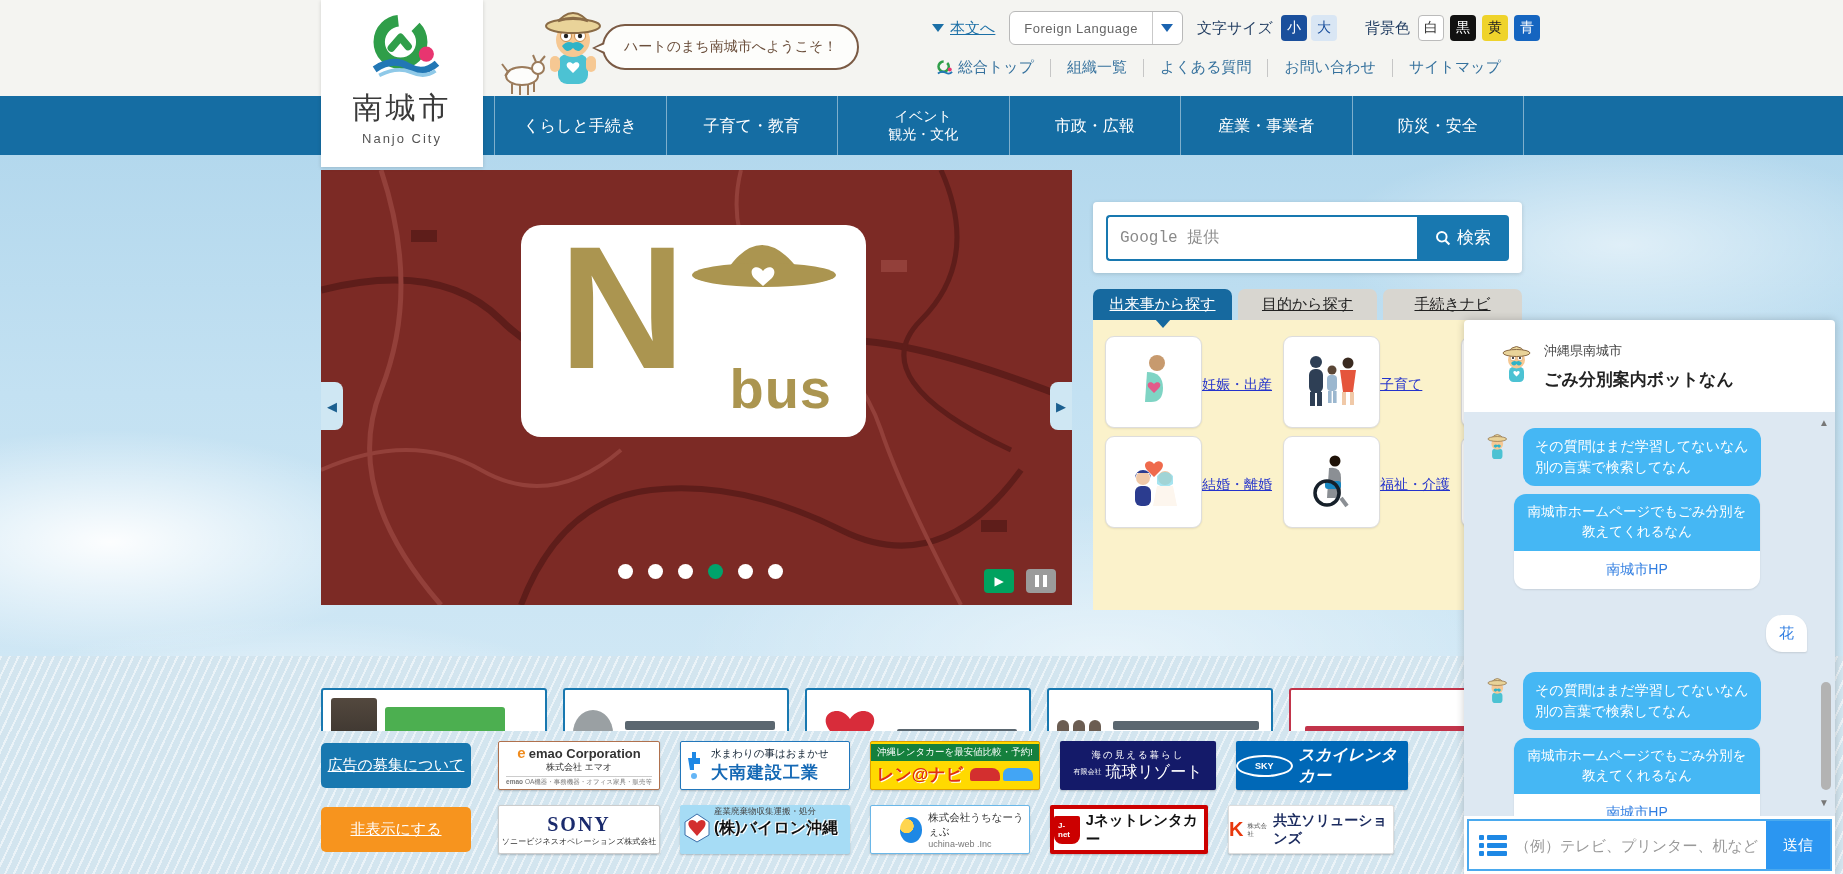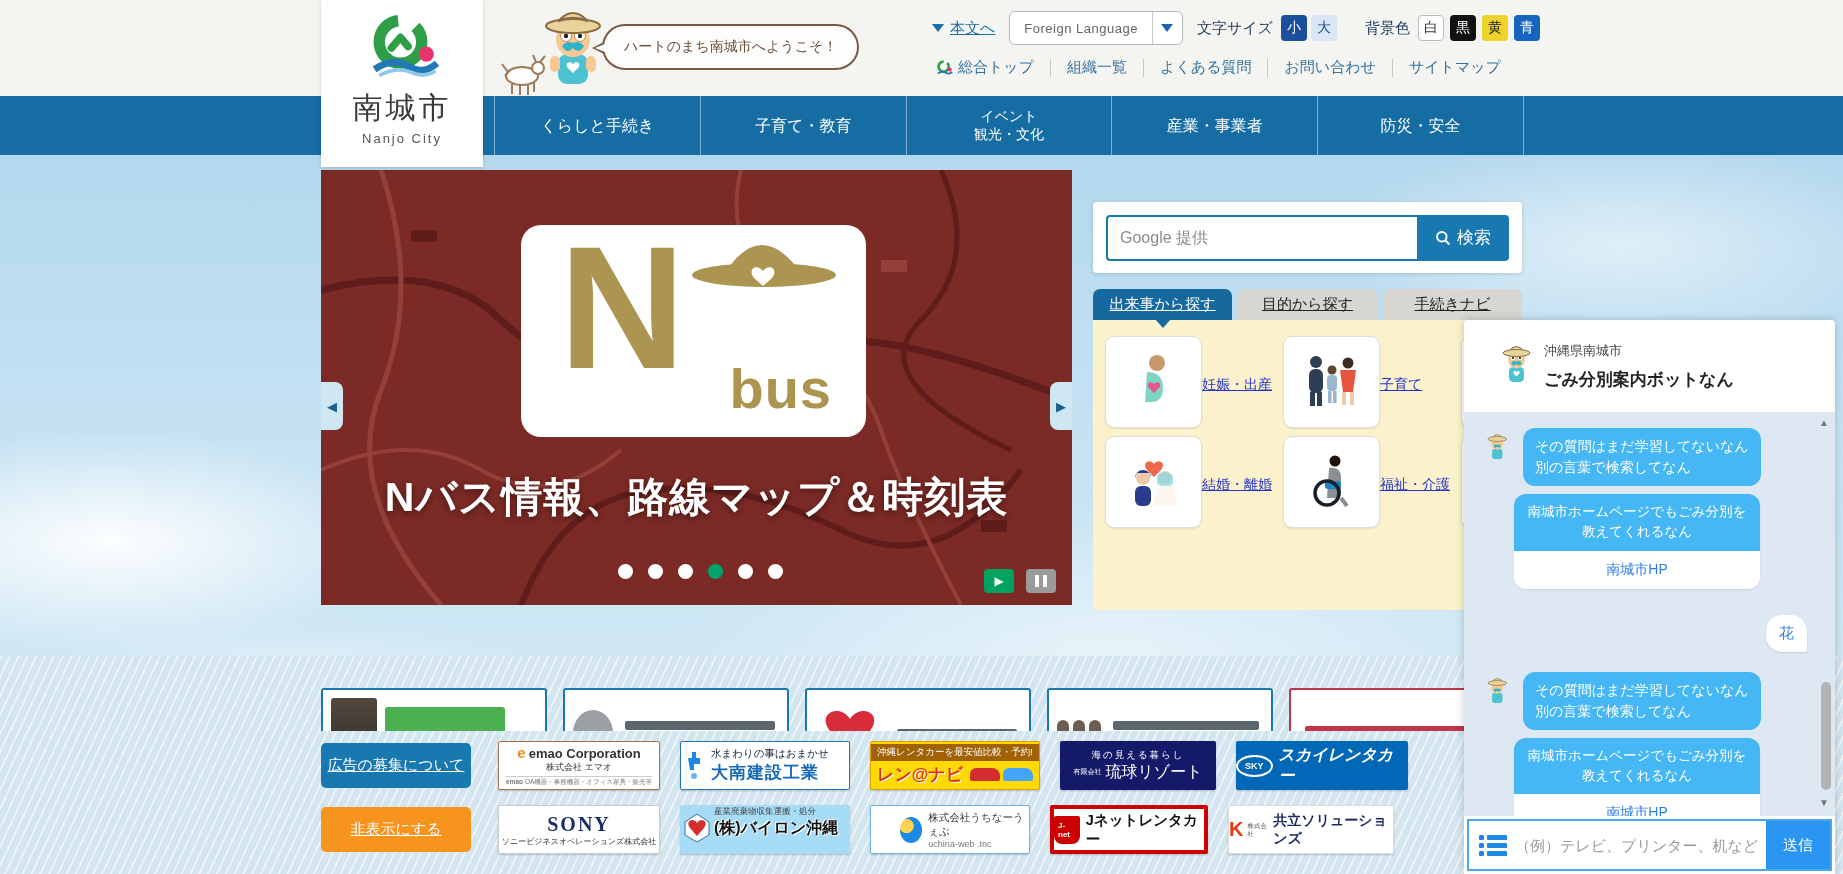--- a/index.html
+++ b/index.html
@@ -70,21 +70,21 @@
   .arrow-left { left:0; border-radius:0 8px 8px 0; }
   .arrow-right { right:0; border-radius:8px 0 0 8px; }
   .hero-ctrl { position:absolute; bottom:12px; width:30px; height:24px; border-radius:4px; display:flex; align-items:center; justify-content:center; cursor:pointer; }
   .play-btn { right:58px; background:#00a25f; color:#fff; font-size:12px; }
   .pause-btn { right:16px; background:#9b9b9b; }
   .pause-btn i { display:inline-block; width:4px; height:12px; background:#fff; margin:0 2px; }
 
   
   .search-panel { position:absolute; left:1093px; top:202px; width:429px; height:71px; background:#fff; border-radius:4px; box-shadow:0 1px 4px rgba(0,0,0,.15); display:flex; align-items:center; padding:0 13px; z-index:5; }
   .search-wrap { display:flex; width:100%; height:46px; }
-  .search-input { flex:1; border:2px solid #1878b0; border-right:none; border-radius:4px 0 0 4px; padding:0 12px; font-size:16px; color:#333; outline:none; font-family:Liberation Sans, sans-serif; }
+  .search-input { flex:1; border:2px solid #1878b0; border-right:none; border-radius:4px 0 0 4px; padding:0 12px; font-size:16px; color:#333; outline:none; font-family:Liberation Mono, monospace; }
   .search-input::placeholder { color:#8a8a8a; }
   .search-btn { width:92px; background:#1878b0; color:#fff; border:none; border-radius:0 4px 4px 0; font-size:17px; display:flex; align-items:center; justify-content:center; gap:6px; cursor:pointer; font-family:"Liberation Sans",sans-serif; }
 
   
   .tabs { position:absolute; left:1093px; top:289px; width:429px; height:31px; display:flex; gap:6px; z-index:4; }
   .tab { flex:1; display:flex; align-items:center; justify-content:center; font-size:15px; border-radius:7px 7px 0 0; cursor:pointer; background:#d8d6d0; color:#222; }
   .tab span { text-decoration:underline; }
   .tab.active { background:#16699f; color:#fff; position:relative; }
   .tab.active::after { content:""; position:absolute; left:50%; bottom:-8px; transform:translateX(-50%); border-left:8px solid transparent; border-right:8px solid transparent; border-top:9px solid #16699f; }
   .finder-panel { position:absolute; left:1093px; top:320px; width:429px; height:290px; background:#fbf2cb; z-index:3; padding:16px 12px 10px 12px; }
@@ -146,30 +146,30 @@
   .bn-emao { width:162px; background:#fff; border:1px solid #b0714e; flex-direction:column; padding:3px; }
   .bn-emao .l1 { font-size:13px; font-weight:bold; color:#333; }
   .bn-emao .l2 { font-size:9px; color:#333; }
   .bn-emao .l3 { font-size:6.5px; color:#777; border-top:1px solid #ccc; margin-top:2px; padding-top:1px; }
   .emao-e { color:#f08c1e; font-weight:900; font-size:15px; margin-right:3px; }
   .bn-dainan { width:170px; background:#fff; border:1px solid #2277bb; flex-direction:column; align-items:flex-start; padding:4px 6px 4px 30px; position:relative; }
   .bn-dainan .tap { position:absolute; left:5px; top:8px; width:20px; height:30px; }
   .bn-dainan .l1 { font-size:10.5px; color:#123; }
   .bn-dainan .l2 { font-size:17px; font-weight:bold; color:#1569b5; letter-spacing:1px; }
   .bn-rennavi { width:170px; background:#ffd900; border:1px solid #e0a000; flex-direction:column; align-items:stretch; }
-  .bn-rennavi .strip { background:#a16207; color:#fff; font-size:9.5px; text-align:center; padding:2px 0; white-space:nowrap; }
+  .bn-rennavi .strip { background:#15803d; color:#fff; font-size:9.5px; text-align:center; padding:2px 0; white-space:nowrap; }
   .bn-rennavi .body { display:flex; align-items:center; justify-content:space-between; padding:2px 6px; }
   .bn-rennavi .logo { font-size:17px; font-weight:900; color:#e03010; text-shadow:1px 1px 0 #fff; }
   .car { width:30px; height:13px; border-radius:6px 8px 2px 2px; }
   .bn-ryukyu { width:156px; background:#141a69; flex-direction:column; color:#fff; }
   .bn-ryukyu .l1 { font-size:9.5px; letter-spacing:2px; }
   .bn-ryukyu .l2 { font-size:16px; display:flex; align-items:center; gap:4px; }
   .bn-ryukyu .pfx { font-size:7px; line-height:1.1; text-align:center; }
   .bn-sky { width:172px; background:#0068b7; color:#fff; gap:6px; }
-  .bn-sky .oval { border:2px solid #fff; border-radius:50%; font-size:9px; padding:4px 7px; font-weight:bold; }
+  .bn-sky .oval { border:2px solid #fff; border-radius:50%; font-size:9px; padding:4px 17px; font-weight:bold; }
   .bn-sky .l2 { font-size:16px; font-weight:bold; font-style:italic; }
   .bn-sony { width:162px; background:#fff; border:1px solid #ccc; flex-direction:column; }
   .bn-sony .l1 { font-size:20px; font-weight:900; color:#1a2a6c; letter-spacing:2px; font-family:"Liberation Serif",serif; }
   .bn-sony .l2 { font-size:8px; color:#333; }
   .bn-byron { width:170px; background:#a6dcf5; flex-direction:column; align-items:flex-start; padding:3px 4px 18px 34px; position:relative; }
   .bn-byron .heart-cube { position:absolute; left:4px; top:8px; }
   .bn-byron .l1 { font-size:8.5px; color:#444; }
   .bn-byron .l2 { font-size:16px; font-weight:900; color:#111; text-shadow:1px 1px 0 #fff,-1px -1px 0 #fff; }
   .bn-uchina { width:160px; background:#fff; border:1px solid #6ab7e8; gap:6px;padding-left:29px; }
   .bn-uchina .glob { width:26px; height:26px; border-radius:50%; background:radial-gradient(circle at 30% 35%, #ffd54f 0 30%, #1e88e5 32%); }
@@ -274,20 +274,23 @@
           <span>くらしと手続き</span>
         </div>
       <div class="nav-item">
           <span>子育て・教育</span>
         </div>
       <div class="nav-item">
           <span class="sub">イベント</span>
           <span class="sub">観光・文化</span>
         </div>
       <div class="nav-item">
+          <span>市政・広報</span>
+        </div>
+      <div class="nav-item">
           <span>産業・事業者</span>
         </div>
       <div class="nav-item">
           <span>防災・安全</span>
         </div>
     </div>
   </div>
 
   <div class="logo-box">
     <svg width="76" height="76" viewBox="0 0 100 100">
@@ -317,21 +320,20 @@
     </svg>
     <div class="brand-box">
       <span class="brand-n">N</span>
       <svg class="brand-hat" width="150" height="70" viewBox="0 0 150 70">
         <path d="M36 42 Q72 -14 112 42 Z" fill="#ab9550"></path>
         <ellipse cx="75" cy="44" rx="72" ry="12" fill="#ab9550"></ellipse>
         <path d="M62 58 c-6-8 -16-2 -9 7 l9 8 9-8 c7-9 -3-15 -9-7z" fill="#fff" transform="translate(12,-18)"></path>
       </svg>
       <span class="brand-bus">bus</span>
     </div>
-    <div class="hero-caption">Nバス情報、路線マップ＆時刻表</div>
     <div class="hero-dots">
       <span class="dot"></span>
       <span class="dot"></span>
       <span class="dot"></span>
       <span class="dot active"></span>
       <span class="dot"></span>
       <span class="dot"></span>
     </div>
     <div class="hero-ctrl play-btn">▶</div>
     <div class="hero-ctrl pause-btn">

